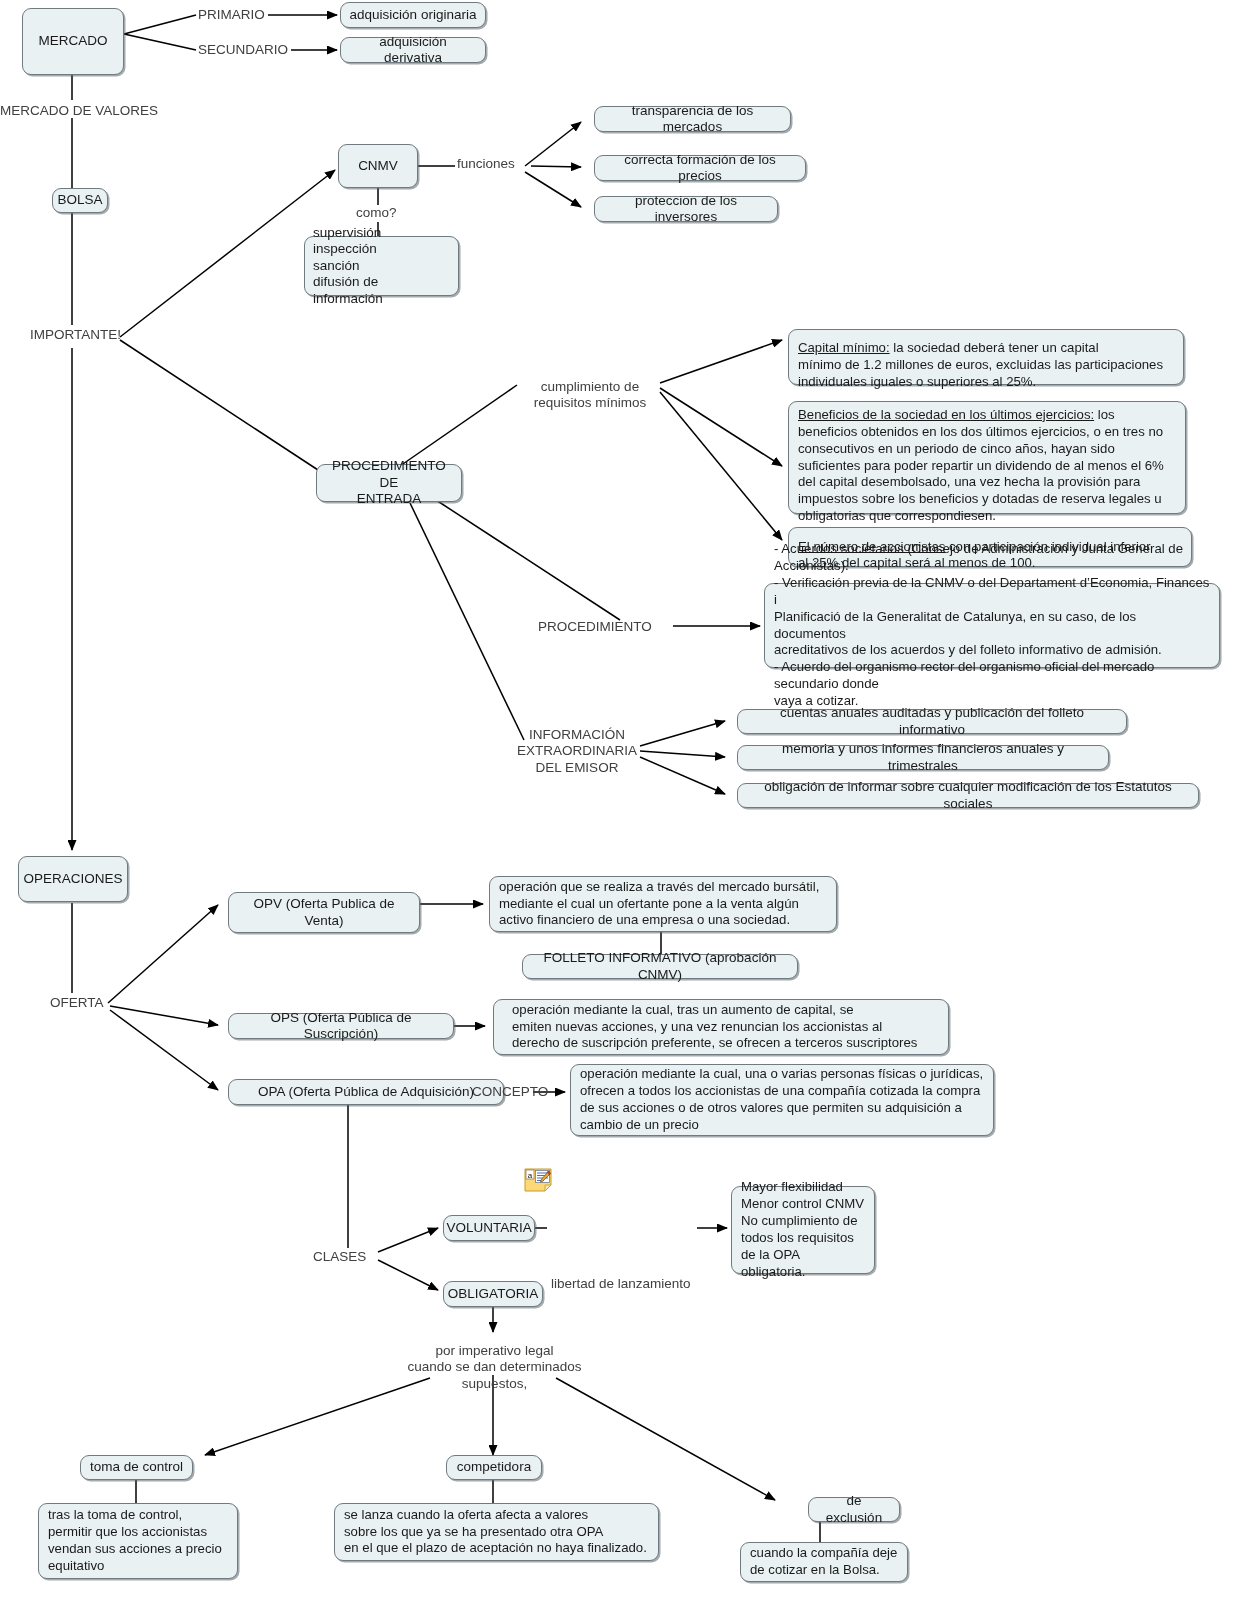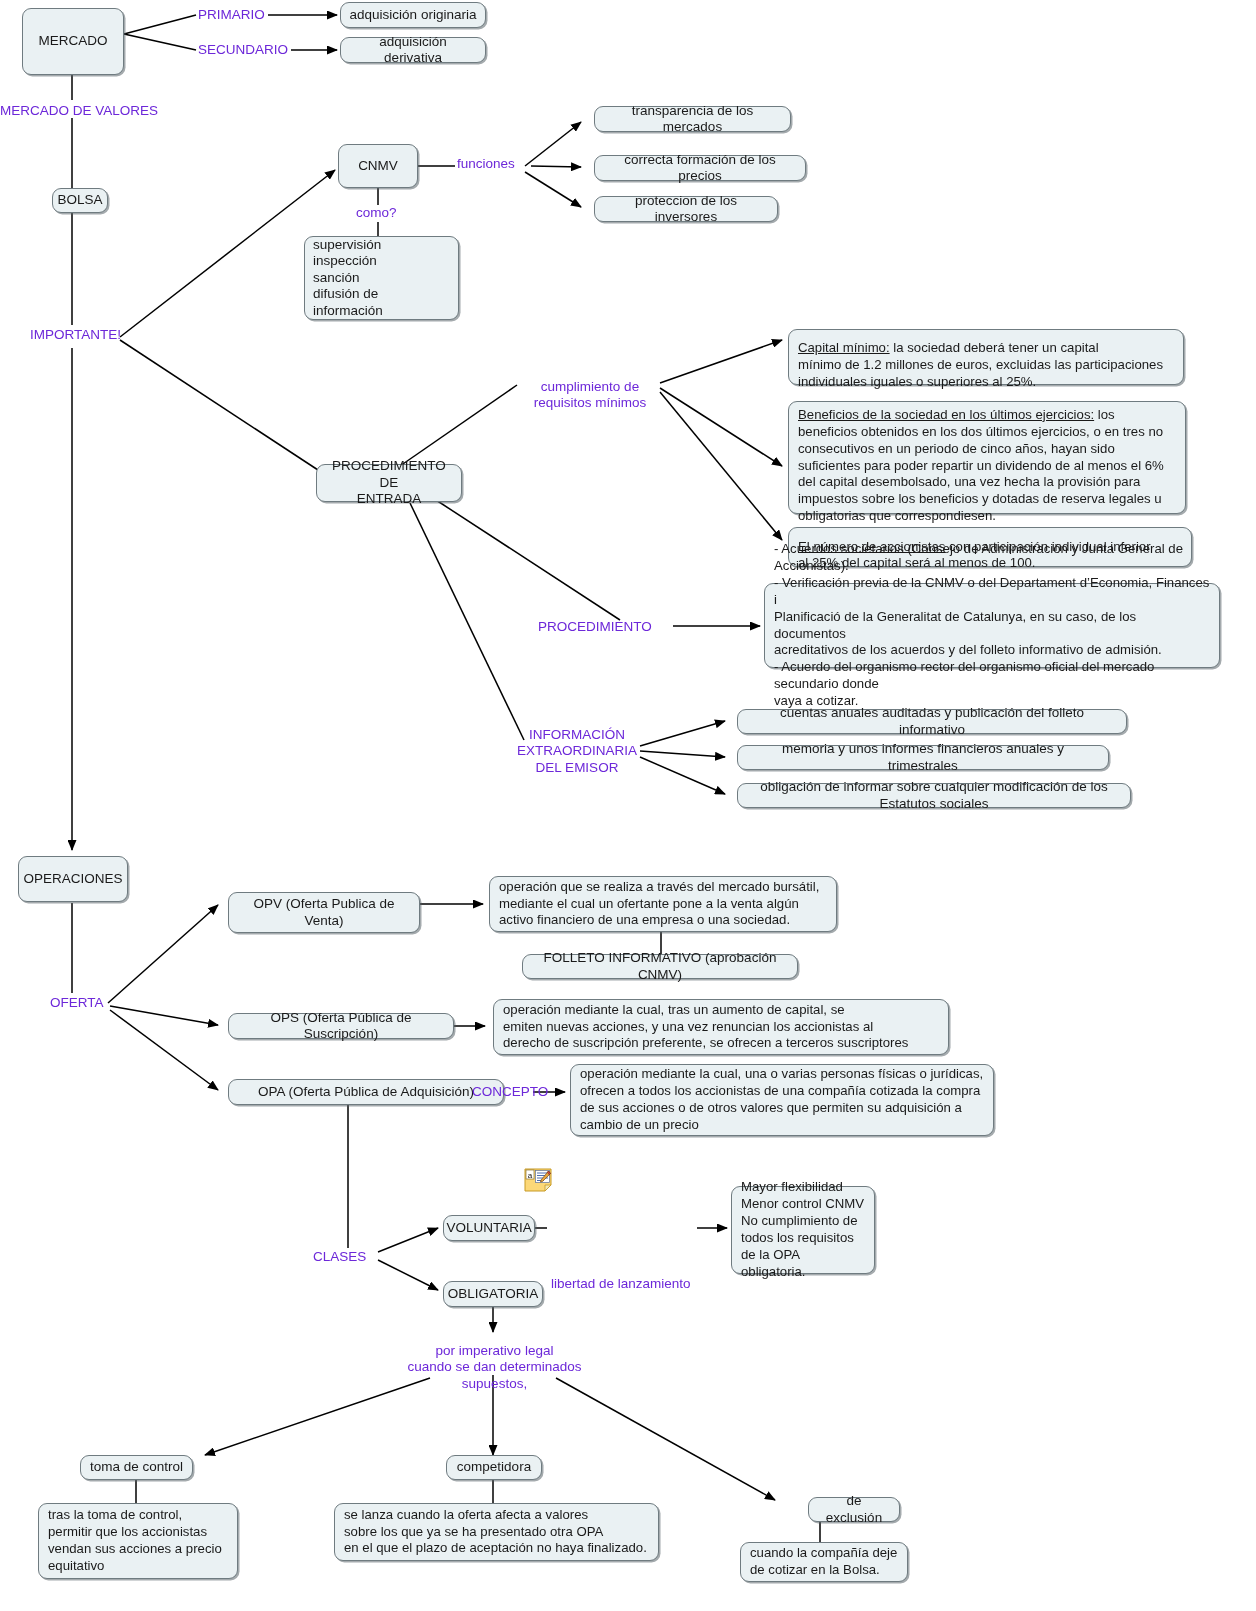--- a/index.html
+++ b/index.html
@@ -40,21 +40,21 @@
   }
   .node.left{
     justify-content:flex-start;
     text-align:left;
   }
   .node.bigtext{font-size:13.2px;line-height:1.28;}
   .label{
     position:absolute;
     font-size:13.5px;
     line-height:1.22;
-    color:#6d28d9;
+    color:#404040;
     white-space:pre-line;
     background:transparent;
   }
   .label.ctr{text-align:center;}
   .u{text-decoration:underline;}
   
   .note-icon{
     position:absolute;
     width:28px;height:24px;
   }
@@ -163,21 +163,21 @@
   <div class="label" style="left:457px;top:156px;">funciones</div>
 
   <div class="node" style="left:594px;top:106px;width:197px;height:26px;">transparencia de los mercados</div>
 
   <div class="node" style="left:594px;top:155px;width:212px;height:26px;">correcta formación de los precios</div>
 
   <div class="node" style="left:594px;top:196px;width:184px;height:26px;">proteccion de los inversores</div>
 
   <div class="label" style="left:356px;top:205px;">como?</div>
 
-  <div class="node left" style="left:304px;top:236px;width:155px;height:84px;padding:5px 8px;">supervisión
+  <div class="node left" style="left:304px;top:236px;width:155px;height:60px;padding:5px 8px;">supervisión
 inspección
 sanción
 difusión de información</div>
 
   <div class="node" style="left:316px;top:464px;width:146px;height:38px;">PROCEDIMIENTO DE
 ENTRADA</div>
 
   <div class="label ctr" style="left:520px;top:379px;width:140px;">cumplimiento de
 requisitos mínimos</div>
 
@@ -218,37 +218,37 @@
  vaya a cotizar.</div>
 
   <div class="label ctr" style="left:513px;top:727px;width:128px;">INFORMACIÓN
 EXTRAORDINARIA
 DEL EMISOR</div>
 
   <div class="node" style="left:737px;top:709px;width:390px;height:25px;">cuentas anuales auditadas y publicación del folleto informativo</div>
 
   <div class="node" style="left:737px;top:745px;width:372px;height:25px;">memoria y unos informes financieros anuales y trimestrales</div>
 
-  <div class="node" style="left:737px;top:783px;width:394px;height:25px;">obligación de informar sobre cualquier modificación de los Estatutos sociales</div>
+  <div class="node" style="left:737px;top:783px;width:462px;height:25px;">obligación de informar sobre cualquier modificación de los Estatutos sociales</div>
 
   <div class="node" style="left:18px;top:856px;width:110px;height:46px;">OPERACIONES</div>
 
   <div class="label" style="left:50px;top:995px;">OFERTA</div>
 
   <div class="node" style="left:228px;top:892px;width:192px;height:41px;">OPV (Oferta Publica de Venta)</div>
 
   <div class="node left bigtext" style="left:489px;top:876px;width:348px;height:56px;padding:5px 9px;">operación que se realiza a través del mercado bursátil,
  mediante el cual un ofertante pone a la venta algún
 activo financiero de una empresa o una sociedad.</div>
 
   <div class="node" style="left:522px;top:954px;width:276px;height:25px;">FOLLETO INFORMATIVO (aprobación CNMV)</div>
 
   <div class="node" style="left:228px;top:1013px;width:226px;height:26px;">OPS (Oferta Pública de Suscripción)</div>
 
-  <div class="node left bigtext" style="left:493px;top:999px;width:456px;height:56px;padding:5px 9px;">operación mediante la cual, tras un aumento de capital, se
+  <div class="node left bigtext" style="left:493px;top:999px;width:456px;height:56px;padding:5px 18px;">operación mediante la cual, tras un aumento de capital, se
 emiten nuevas acciones, y una vez renuncian los accionistas al
 derecho de suscripción preferente, se ofrecen a terceros suscriptores</div>
 
   <div class="node" style="left:228px;top:1079px;width:276px;height:26px;">OPA (Oferta Pública de Adquisición)</div>
 
   <div class="label" style="left:472px;top:1084px;">CONCEPTO</div>
 
   <div class="node left bigtext" style="left:570px;top:1064px;width:424px;height:72px;padding:5px 9px;">operación mediante la cual, una o varias personas físicas o jurídicas,
 ofrecen a todos los accionistas de una compañía cotizada la compra
 de sus acciones o de otros valores que permiten su adquisición a

